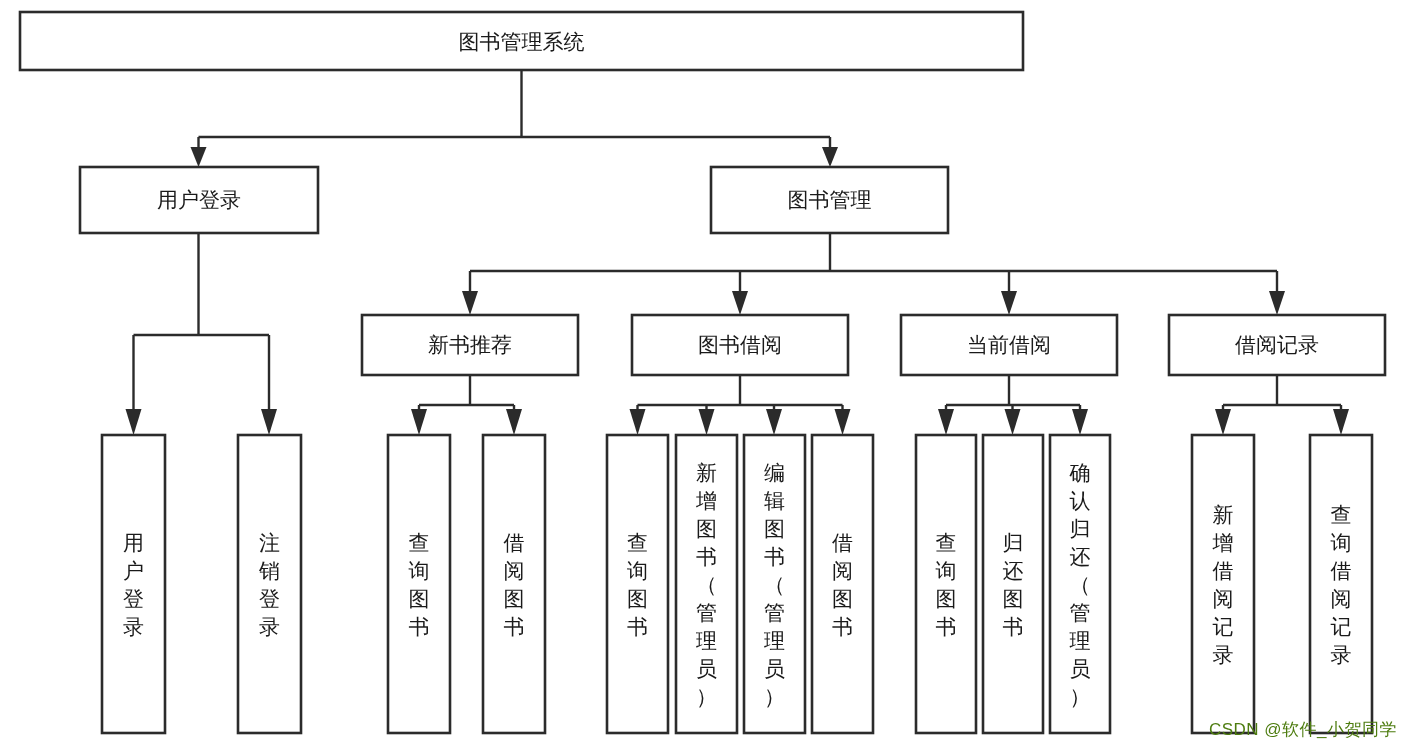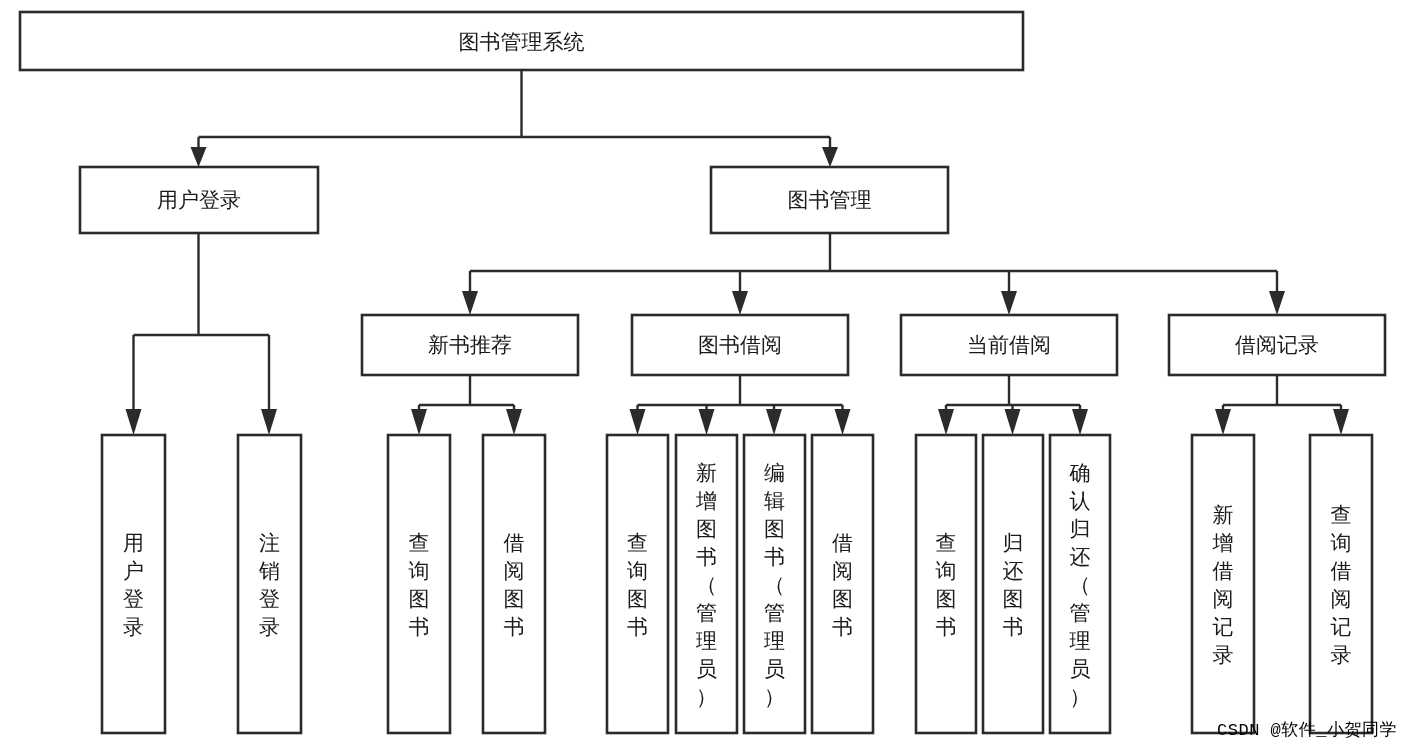--- a/index.html
+++ b/index.html
@@ -44,23 +44,23 @@
     stroke-linecap: butt;
   }
   .arrow-head {
     fill: #2b2b2b;
     stroke: none;
   }
   .watermark {
     position: absolute;
     right: 8px;
     bottom: 6px;
-    font-family: Liberation Mono, monospace;
+    font-family: Liberation Sans, sans-serif;
     font-size: 17px;
-    color: #000000;
+    color: #4d7c0f;
     white-space: nowrap;
     letter-spacing: 0.5px;
     user-select: none;
   }
 </style>
 </head>
 <body>
 
 <svg id="diagram" viewBox="0 0 1405 747" xmlns="http://www.w3.org/2000/svg">
 

